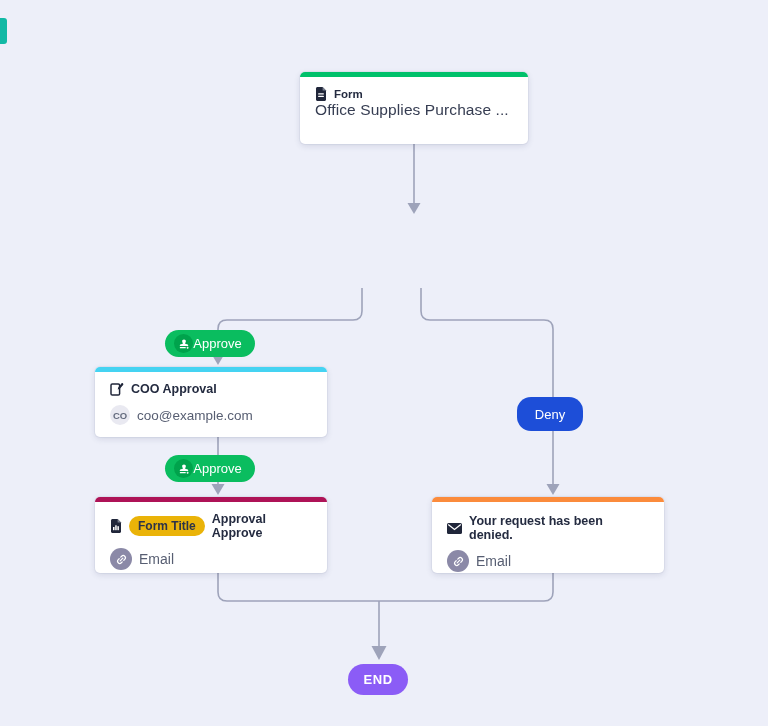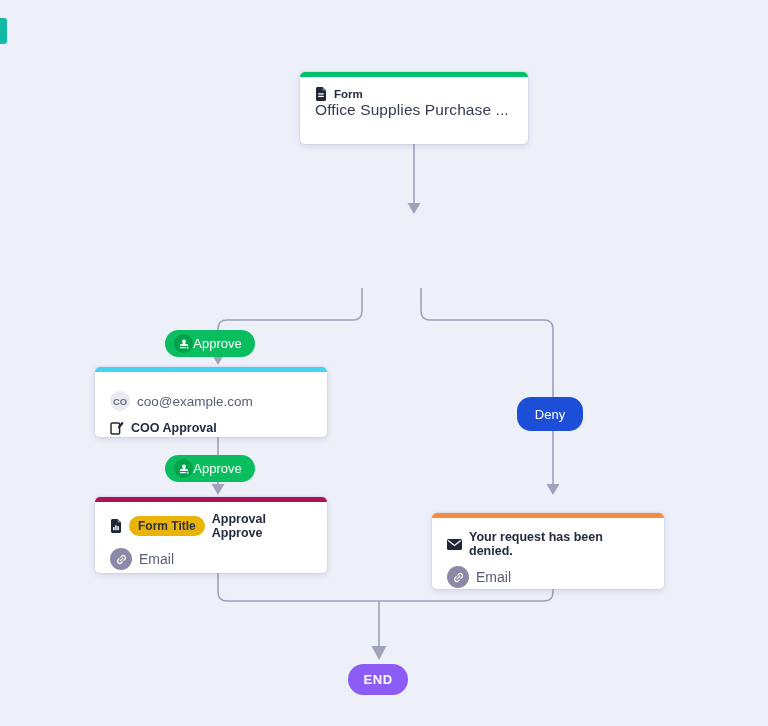--- a/index.html
+++ b/index.html
@@ -115,32 +115,32 @@
         <rect x="2.1" y="10.6" width="7" height="1.3" rx=".6" fill="#fff"></rect>
         <path d="M11.2 10.2v2.4 M10 11.4h2.4" stroke="#fff" stroke-width="1"></path>
       </svg>
     </span>
     <span>Approve</span>
   </div>
 
   <div class="node" style="left:95px; top:367px; width:232px; height:70px;">
     <div class="accent" style="background:#45d3f2;"></div>
     <div class="node-body" style="padding-top:10px;">
+      <div class="row">
+        <span class="icon">
+          <svg width="14" height="14" viewBox="0 0 14 14">
+            <rect x="1" y="2" width="8.6" height="11" rx="1.3" fill="none" stroke="#20263a" stroke-width="1.5"></rect>
+            <path d="M8.2 5.6 11.6 1.2c.3-.4.9-.4 1.2 0l.4.5c.3.4.2.9-.1 1.2L9.6 7l-1.9.6z" fill="#20263a"></path>
+          </svg>
+        </span>
+        <span class="node-title">COO Approval</span>
+      </div>
       <div class="row" style="margin-top:9px;">
         <span class="avatar">CO</span>
         <span class="assignee">coo@example.com</span>
-      </div>
-      <div class="row">
-        <span class="icon">
-          <svg width="14" height="14" viewBox="0 0 14 14">
-            <rect x="1" y="2" width="8.6" height="11" rx="1.3" fill="none" stroke="#20263a" stroke-width="1.5"></rect>
-            <path d="M8.2 5.6 11.6 1.2c.3-.4.9-.4 1.2 0l.4.5c.3.4.2.9-.1 1.2L9.6 7l-1.9.6z" fill="#20263a"></path>
-          </svg>
-        </span>
-        <span class="node-title">COO Approval</span>
       </div>
     </div>
   </div>
 
   <div class="pill pill-approve" style="left:165px; top:455px;">
     <span class="stamp-circle">
       <svg width="12" height="12" viewBox="0 0 14 14">
         <path d="M7 1.8c1.3 0 2.2.9 2.2 2.1 0 .9-.6 1.5-.8 2.1-.1.4.1.8.5.9l1.9.5c.6.2 1.1.8 1.1 1.4v.5H2.1v-.5c0-.6.5-1.2 1.1-1.4l1.9-.5c.4-.1.6-.5.5-.9-.2-.6-.8-1.2-.8-2.1 0-1.2.9-2.1 2.2-2.1z" fill="#fff"></path>
         <rect x="2.1" y="10.6" width="7" height="1.3" rx=".6" fill="#fff"></rect>
         <path d="M11.2 10.2v2.4 M10 11.4h2.4" stroke="#fff" stroke-width="1"></path>
@@ -177,21 +177,21 @@
               <path d="M14 8h2.5a4 4 0 0 1 0 8H14"></path>
               <path d="M8.5 12h7"></path>
             </g>
           </svg>
         </span>
         <span class="channel-label">Email</span>
       </div>
     </div>
   </div>
 
-  <div class="node" style="left:432px; top:497px; width:232px; height:76px;margin-top:16px;">
+  <div class="node" style="left:432px; top:497px; width:232px; height:76px;">
     <div class="accent" style="background:#fb8b3c;"></div>
     <div class="node-body" style="padding-top:12px;">
       <div class="row">
         <span class="icon">
           <svg width="15" height="11" viewBox="0 0 15 11">
             <rect width="15" height="11" rx="1.6" fill="#20263a"></rect>
             <path d="M1.2 1.6 7.5 6.4 13.8 1.6" stroke="#fff" stroke-width="1.3" fill="none"></path>
           </svg>
         </span>
         <span class="node-title">Your request has been denied.</span>

